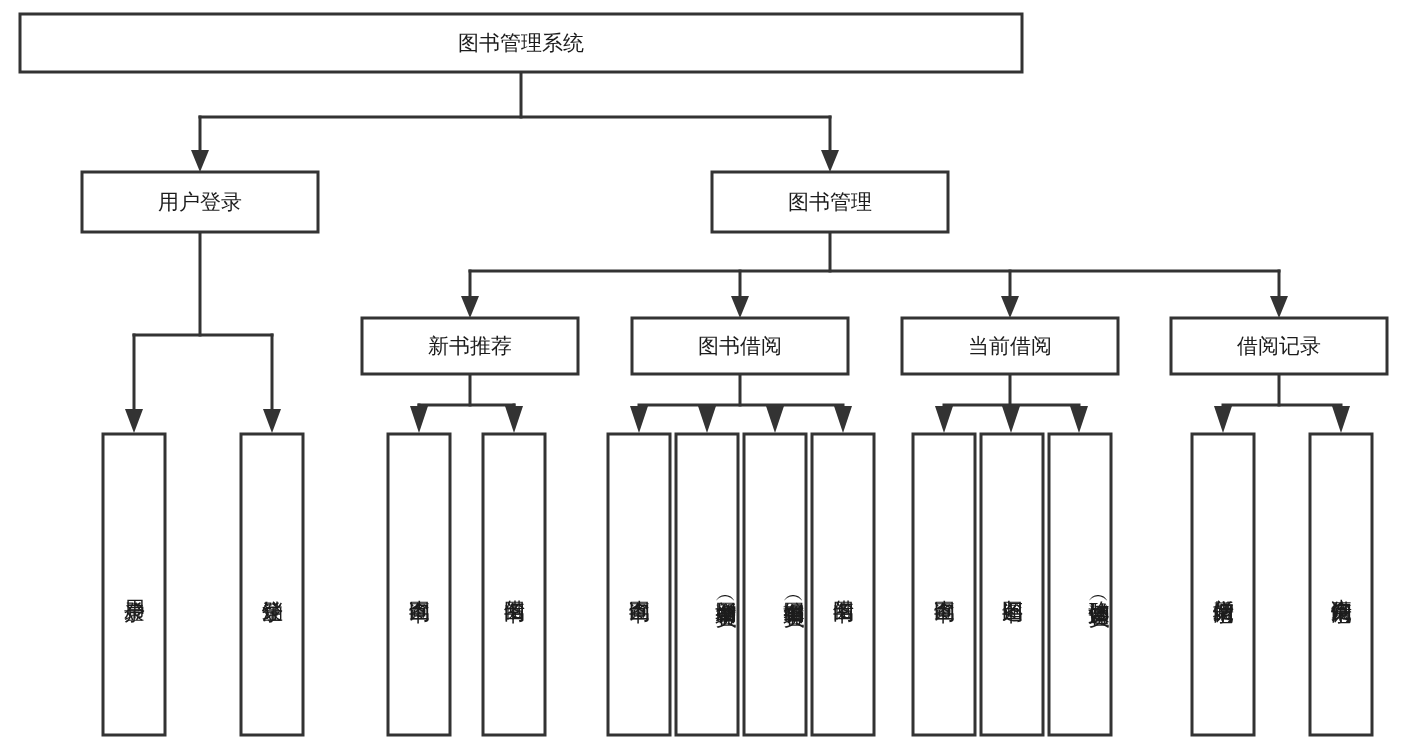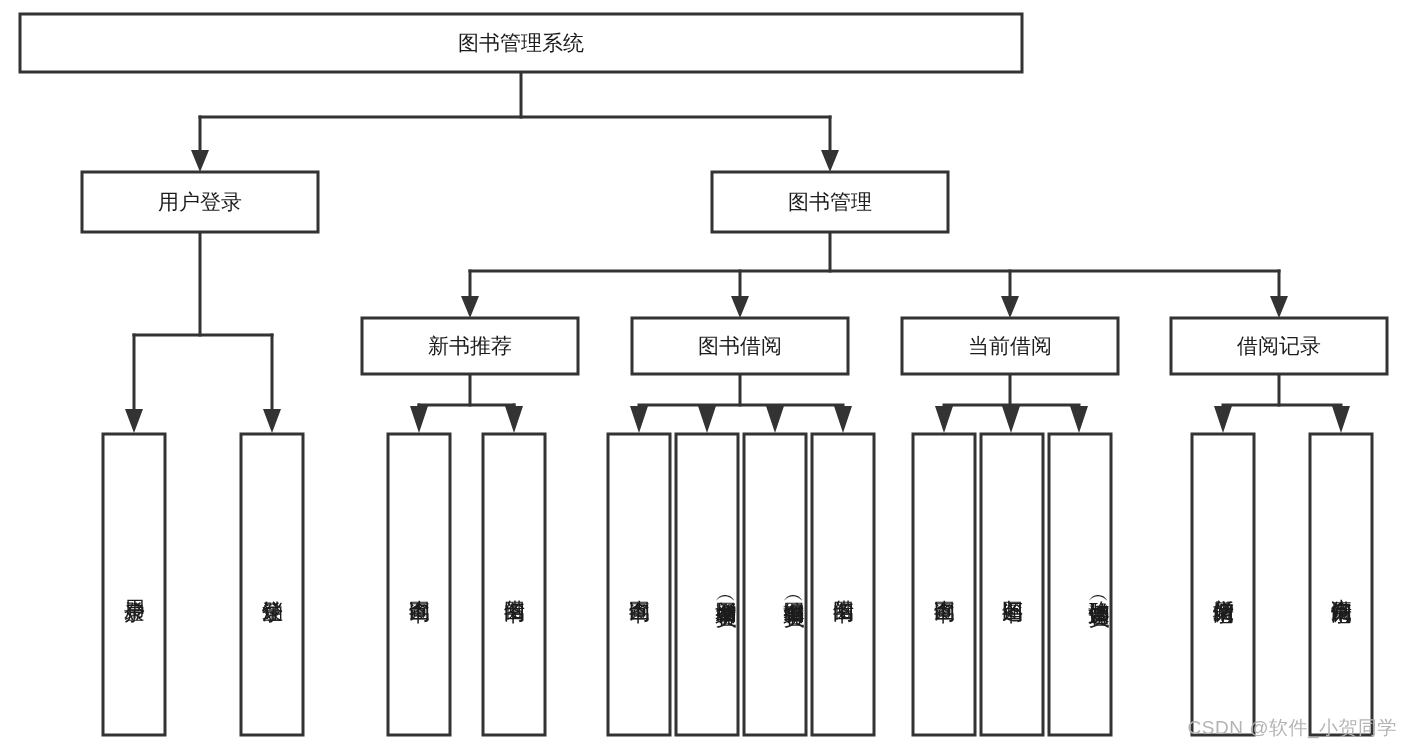--- a/index.html
+++ b/index.html
@@ -193,14 +193,13 @@
   <div class="leaf-label" style="left:744px; top:434px; width:62px; height:301px; align-items:flex-start; padding-top:8px; box-sizing:border-box;">编辑图书（管理员）</div>
   <div class="leaf-label" style="left:812px; top:434px; width:62px; height:301px;">借阅图书</div>
 
   <div class="leaf-label" style="left:913px; top:434px; width:62px; height:301px;">查询图书</div>
   <div class="leaf-label" style="left:981px; top:434px; width:62px; height:301px;">归还图书</div>
   <div class="leaf-label" style="left:1049px; top:434px; width:62px; height:301px; align-items:flex-start; padding-top:8px; box-sizing:border-box;">确认归还（管理员）</div>
 
   <div class="leaf-label" style="left:1192px; top:434px; width:62px; height:301px;">新增借阅记录</div>
   <div class="leaf-label" style="left:1310px; top:434px; width:62px; height:301px;">查询借阅记录</div>
 
-  <div class="watermark">CSDN @软件_小贺同学</div>
 </div>
 
 </body></html>

